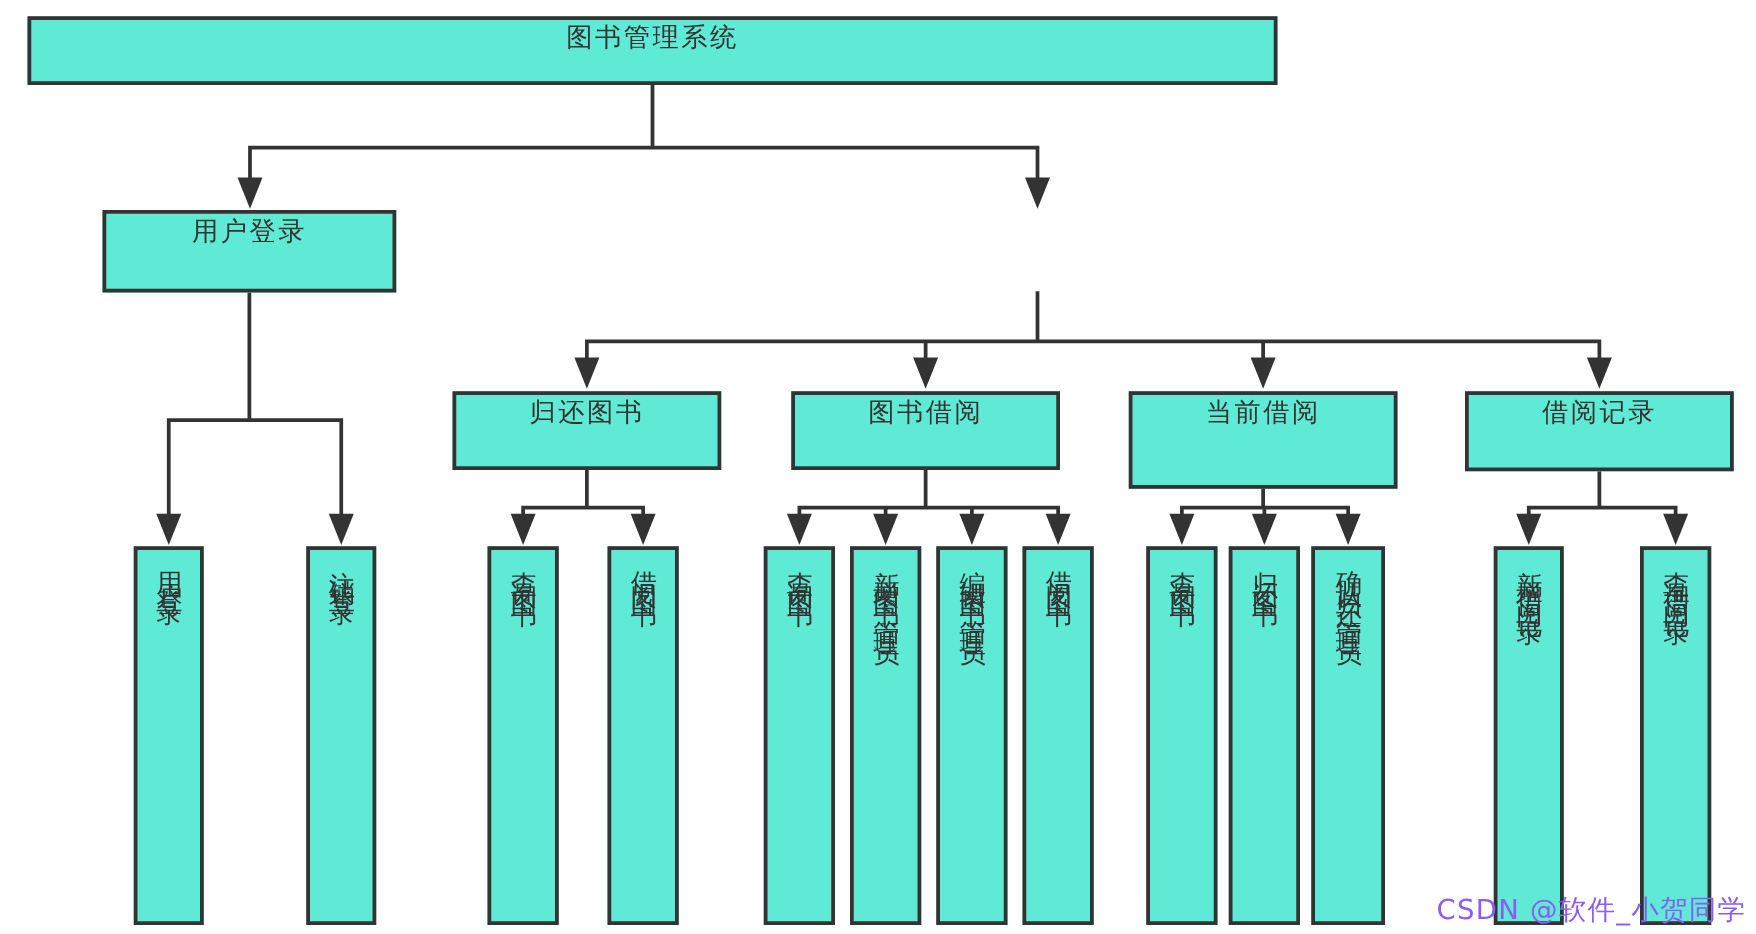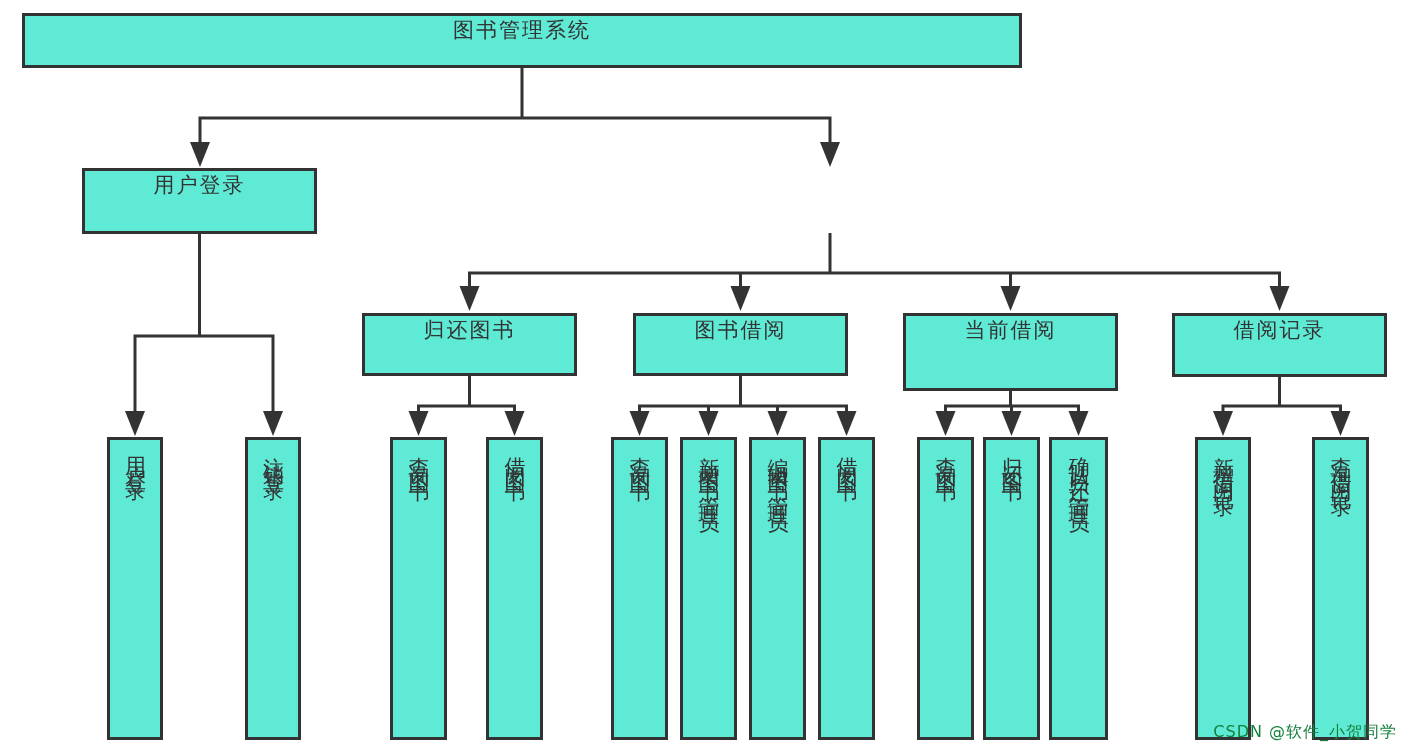--- a/index.html
+++ b/index.html
@@ -29,22 +29,22 @@
     writing-mode:vertical-rl;
     text-orientation:mixed;
     letter-spacing:8px;
     line-height:1;
     white-space:nowrap;
   }
   .watermark{
     position:absolute;
     right:8px;
     bottom:4px;
-    font-size:16px;
-    color:#15803d;
+    font-size:22px;
+    color:#8b5cf6;
     letter-spacing:1px;
     z-index:3;
   }
 </style>
 </head>
 <body>
 
 <div class="canvas">
 
   <svg class="lines" width="1405" height="747" viewBox="0 0 1405 747">

